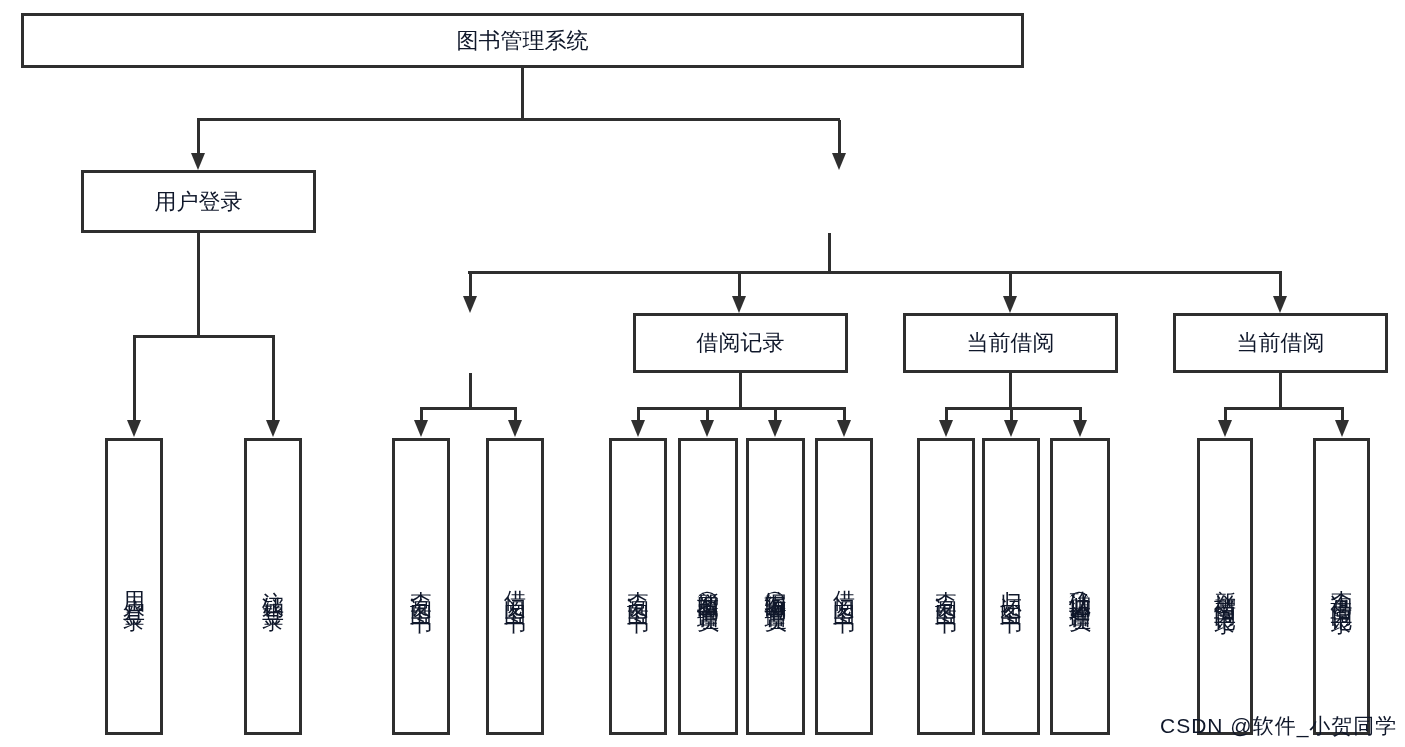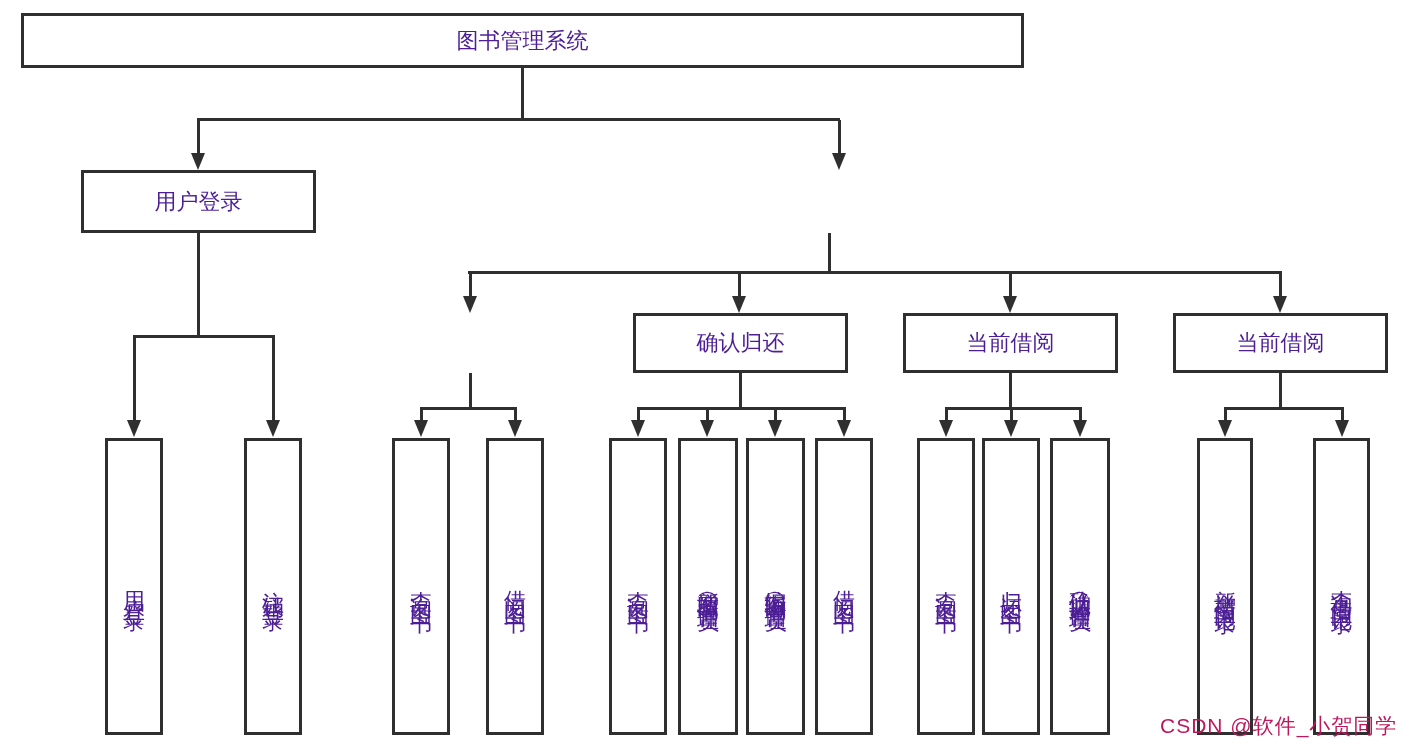--- a/index.html
+++ b/index.html
@@ -1,27 +1,27 @@
 <!DOCTYPE html>
 <html><head>
 <meta charset="utf-8">
 <style>
   html,body{margin:0;padding:0;background:#fff;}
   .stage{position:relative;width:1405px;height:747px;background:#ffffff;
          font-family:"Liberation Sans", sans-serif;overflow:hidden;}
   .box{position:absolute;box-sizing:border-box;border:3px solid #2f2f2f;background:#ffffff;
        display:flex;align-items:center;justify-content:center;
-       font-size:22px;color:#4c1d95;text-align:center;}
+       font-size:22px;color:#0f172a;text-align:center;}
   .vbox{writing-mode:vertical-rl;text-orientation:mixed;letter-spacing:7px;font-size:22px;line-height:1;}
   .hline{position:absolute;height:3px;background:#2f2f2f;}
   .vline{position:absolute;width:3px;background:#2f2f2f;}
   .arrow{position:absolute;width:0;height:0;
          border-left:7px solid transparent;border-right:7px solid transparent;
          border-top:17px solid #2f2f2f;}
-  .watermark{position:absolute;left:1160px;top:712px;font-size:21px;color:#be185d;
+  .watermark{position:absolute;left:1160px;top:712px;font-size:21px;color:#0f172a;
              letter-spacing:1px;white-space:nowrap;}
 </style>
 </head>
 <body>
 
 <div class="stage">
 
   <div class="box" style="left:21px;top:13px;width:1003px;height:55px;">图书管理系统</div>
 
   <div>
@@ -50,21 +50,21 @@
     <div class="vline" style="left:469px;top:273px;height:25px;"></div>
     <div class="arrow" style="left:463px;top:296px;"></div>
     <div class="vline" style="left:738px;top:273px;height:25px;"></div>
     <div class="arrow" style="left:732px;top:296px;"></div>
     <div class="vline" style="left:1009px;top:273px;height:25px;"></div>
     <div class="arrow" style="left:1003px;top:296px;"></div>
     <div class="vline" style="left:1279px;top:273px;height:25px;"></div>
     <div class="arrow" style="left:1273px;top:296px;"></div>
   </div>
 
-  <div class="box" style="left:633px;top:313px;width:215px;height:60px;">确认归还</div>
+  <div class="box" style="left:633px;top:313px;width:215px;height:60px;">借阅记录</div>
   <div class="box" style="left:903px;top:313px;width:215px;height:60px;">当前借阅</div>
   <div class="box" style="left:1173px;top:313px;width:215px;height:60px;">当前借阅</div>
 
   <div>
     <div class="vline" style="left:469px;top:373px;height:36px;"></div>
     <div class="hline" style="left:420px;top:407px;width:97px;"></div>
     <div class="vline" style="left:420px;top:409px;height:13px;"></div>
     <div class="arrow" style="left:414px;top:420px;"></div>
     <div class="vline" style="left:514px;top:409px;height:13px;"></div>
     <div class="arrow" style="left:508px;top:420px;"></div>

